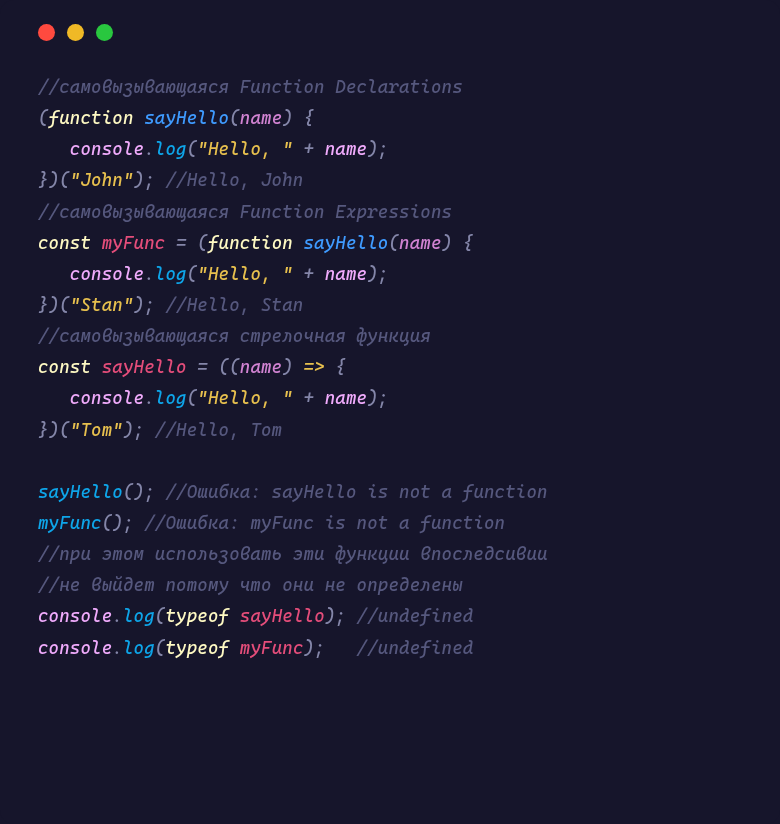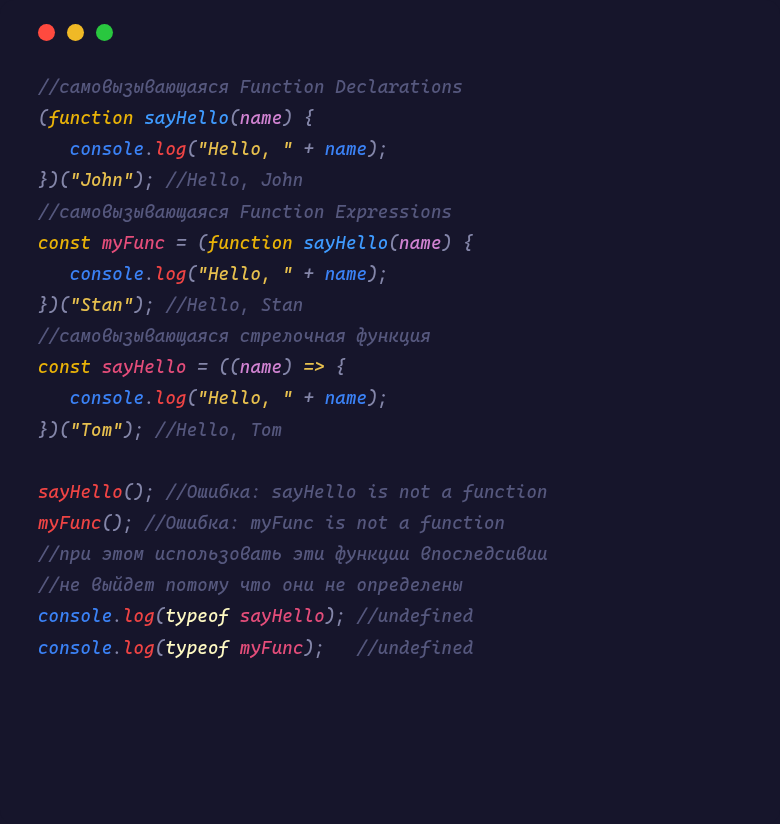--- a/index.html
+++ b/index.html
@@ -32,29 +32,29 @@
     border-radius: 50%;
   }
   .dot-red { background: #ff4a3f; }
   .dot-yellow { background: #f0b926; }
   .dot-green { background: #29c73f; }
   .code {
     padding: 22px 38px 30px 38px;
     white-space: pre;
   }
   .tok-comment { color: #56587e; }
-  .tok-keyword { color: #eab308; }
+  .tok-keyword { color: #fef9c3; }
   .tok-func-decl { color: #3f9bff; }
-  .tok-func-call { color: #ef4444; }
+  .tok-func-call { color: #0ea5e9; }
   .tok-param { color: #d183d2; }
   .tok-punct { color: #8486a9; }
   .tok-string { color: #e7c04e; }
   .tok-var { color: #e44d7a; }
   .tok-arrow { color: #e7c04e; }
-  .tok-prop { color: #3b82f6; }
+  .tok-prop { color: #f0abfc; }
   .tok-typeof { color: #fef9c3; }
   .line { display: block; min-height: 1.75em; }
 </style>
 </head>
 <body>
 
 <div class="window">
   <div class="titlebar">
     <div class="dot dot-red"></div>
     <div class="dot dot-yellow"></div>

